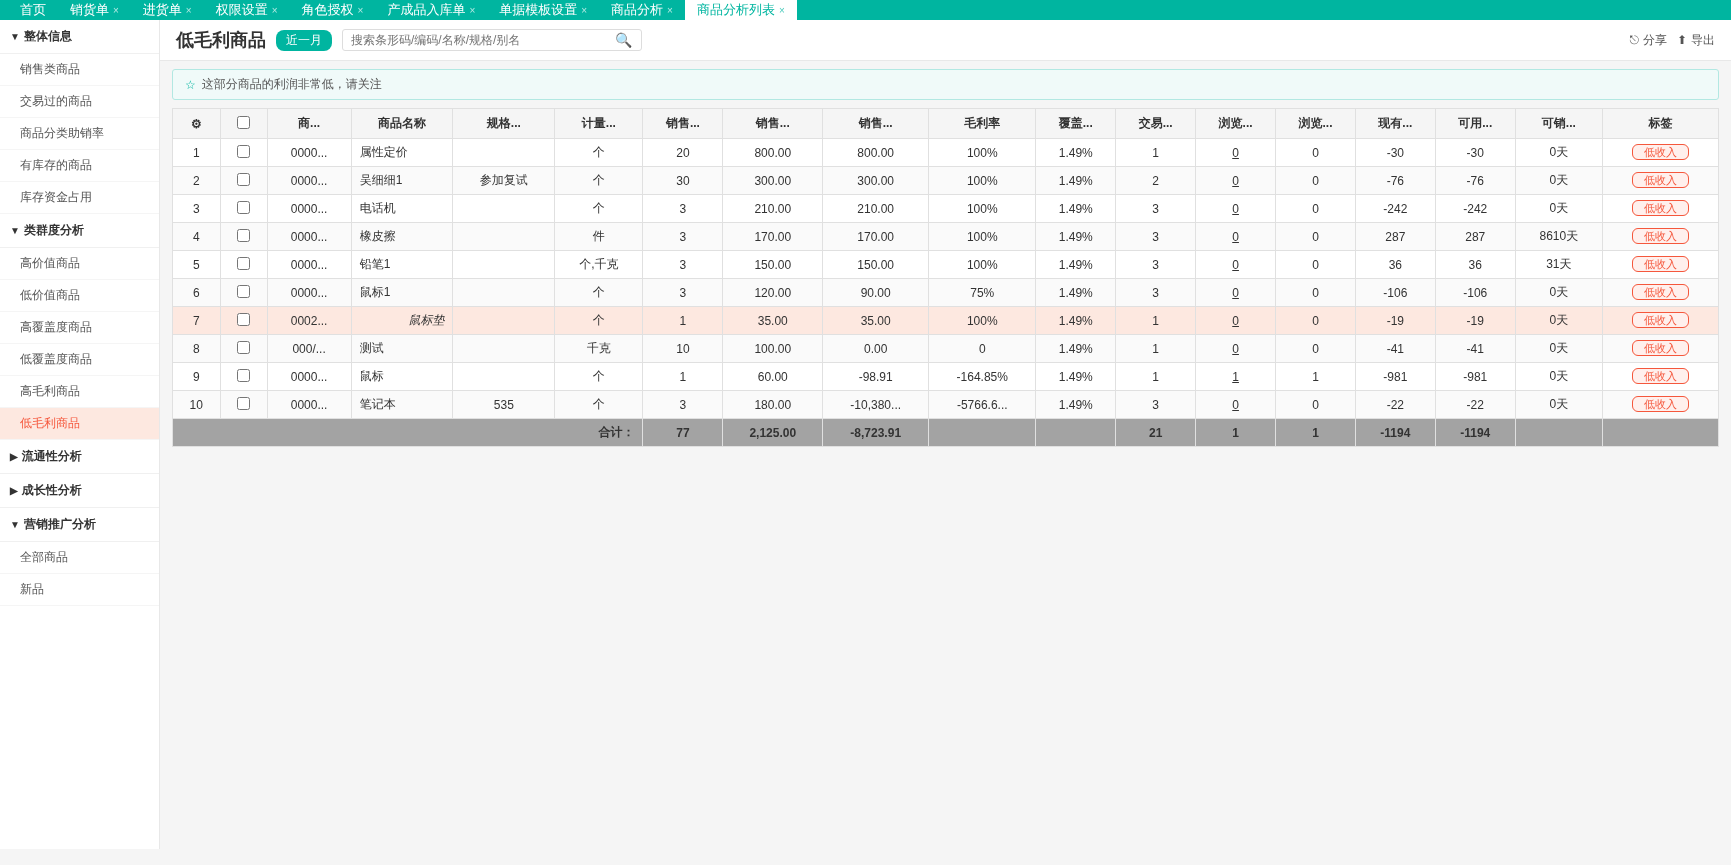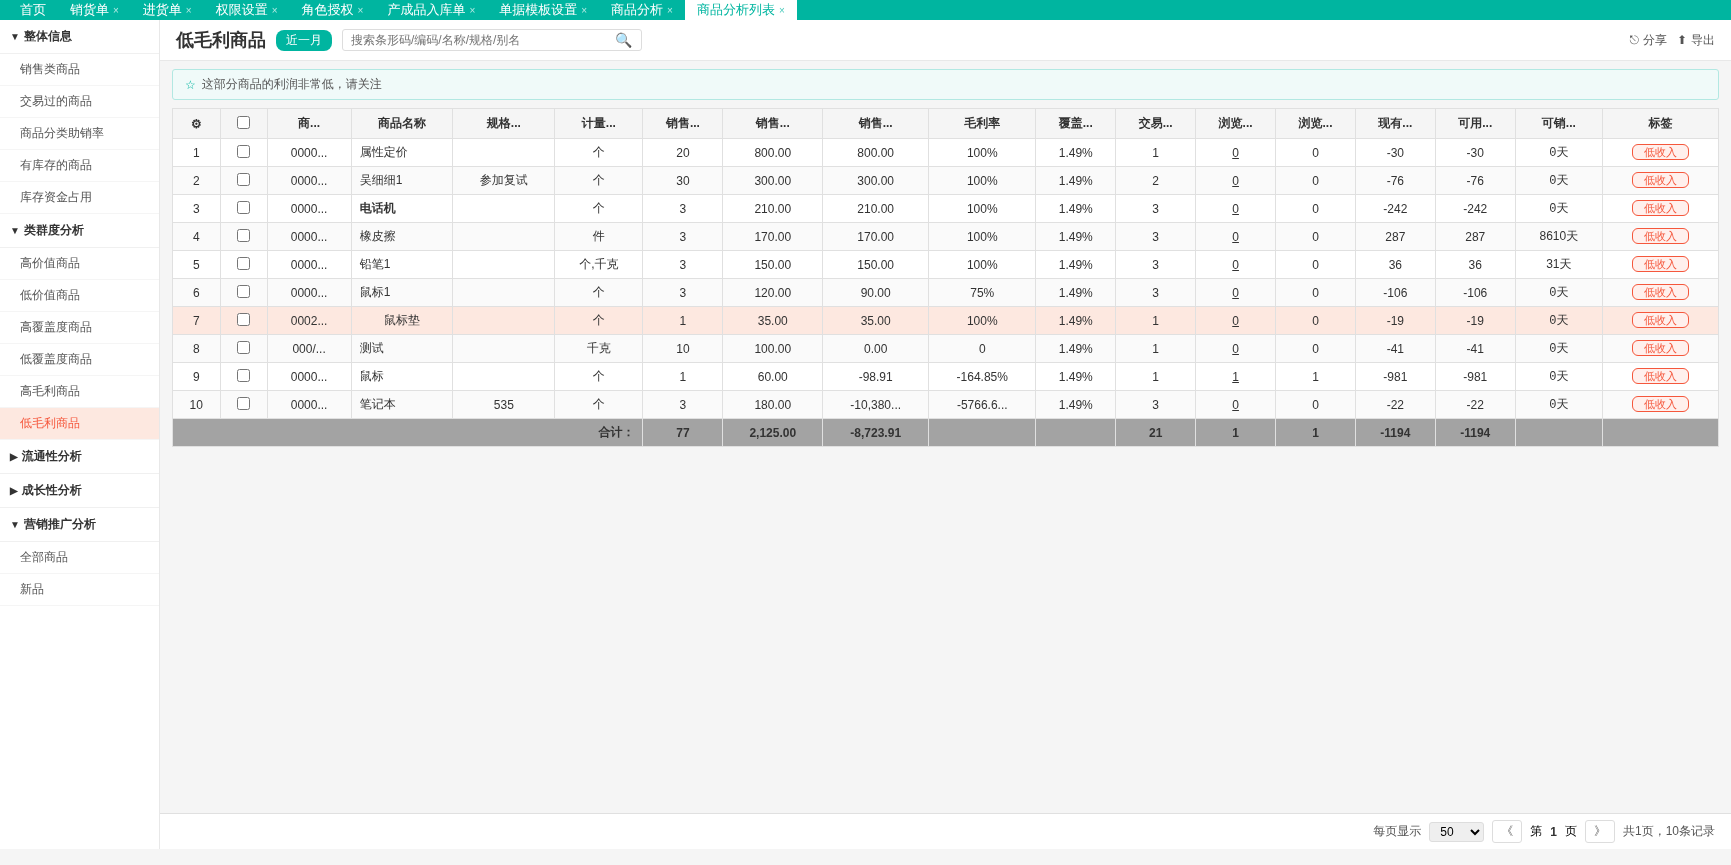--- a/index.html
+++ b/index.html
@@ -162,21 +162,21 @@
     .data-table tr.highlighted td { background: #fde8e0 !important; }
 
     .tag-badge {
       background: #fff0ed;
       color: #f5573c;
       border: 1px solid #f5573c;
       border-radius: 6px;
       padding: 1px 11px;
       font-size: 11px;
     }
-    .text-red { color: #f5573c; font-family: Liberation Mono, monospace; }
+    .text-red { color: #f5573c; }
     .text-underline { text-decoration: underline; cursor: pointer; }
 
     
     .pagination-bar {
       background: #fff;
       border-top: 1px solid #e0e0e0;
       padding: 6px 16px;
       display: flex;
       align-items: center;
       justify-content: flex-end;
@@ -343,21 +343,21 @@
                 <td>0</td>
                 <td>-76</td>
                 <td>-76</td>
                 <td class="text-red">0天</td>
                 <td><span class="tag-badge">低收入</span></td>
               </tr>
               <tr>
                 <td>3</td>
                 <td><input type="checkbox" style=""></td>
                 <td>0000...</td>
-                <td style="text-align:left;font-weight:bold;">电话机</td>
+                <td style="text-align:left;">电话机</td>
                 <td></td>
                 <td>个</td>
                 <td>3</td>
                 <td>210.00</td>
                 <td>210.00</td>
                 <td>100%</td>
                 <td>1.49%</td>
                 <td>3</td>
                 <td><span class="text-underline">0</span></td>
                 <td>0</td>
@@ -423,21 +423,21 @@
                 <td>0</td>
                 <td>-106</td>
                 <td>-106</td>
                 <td class="text-red">0天</td>
                 <td><span class="tag-badge">低收入</span></td>
               </tr>
               <tr class="highlighted">
                 <td>7</td>
                 <td><input type="checkbox" style=""></td>
                 <td>0002...</td>
-                <td style="text-align:center;">鼠标垫</td>
+                <td style="text-align:right;font-style:italic;">鼠标垫</td>
                 <td></td>
                 <td>个</td>
                 <td>1</td>
                 <td>35.00</td>
                 <td>35.00</td>
                 <td>100%</td>
                 <td>1.49%</td>
                 <td>1</td>
                 <td><span class="text-underline">0</span></td>
                 <td>0</td>
@@ -520,29 +520,15 @@
               <td>1</td>
               <td>-1194</td>
               <td>-1194</td>
               <td></td>
               <td></td>
             </tr>
           </tfoot>
         </table>
       </div>
 
-      <div class="pagination-bar">
-        <span class="page-size-label">每页显示</span>
-        <select class="page-size-select">
-          <option>50</option>
-          <option>100</option>
-          <option>200</option>
-        </select>
-        <button class="page-nav-btn">《</button>
-        <span>第</span>
-        <span class="page-num">1</span>
-        <span>页</span>
-        <button class="page-nav-btn">》</button>
-        <span class="total-info">共1页，10条记录</span>
-      </div>
     </div>
   </div>
 </div>
 
 </body></html>

